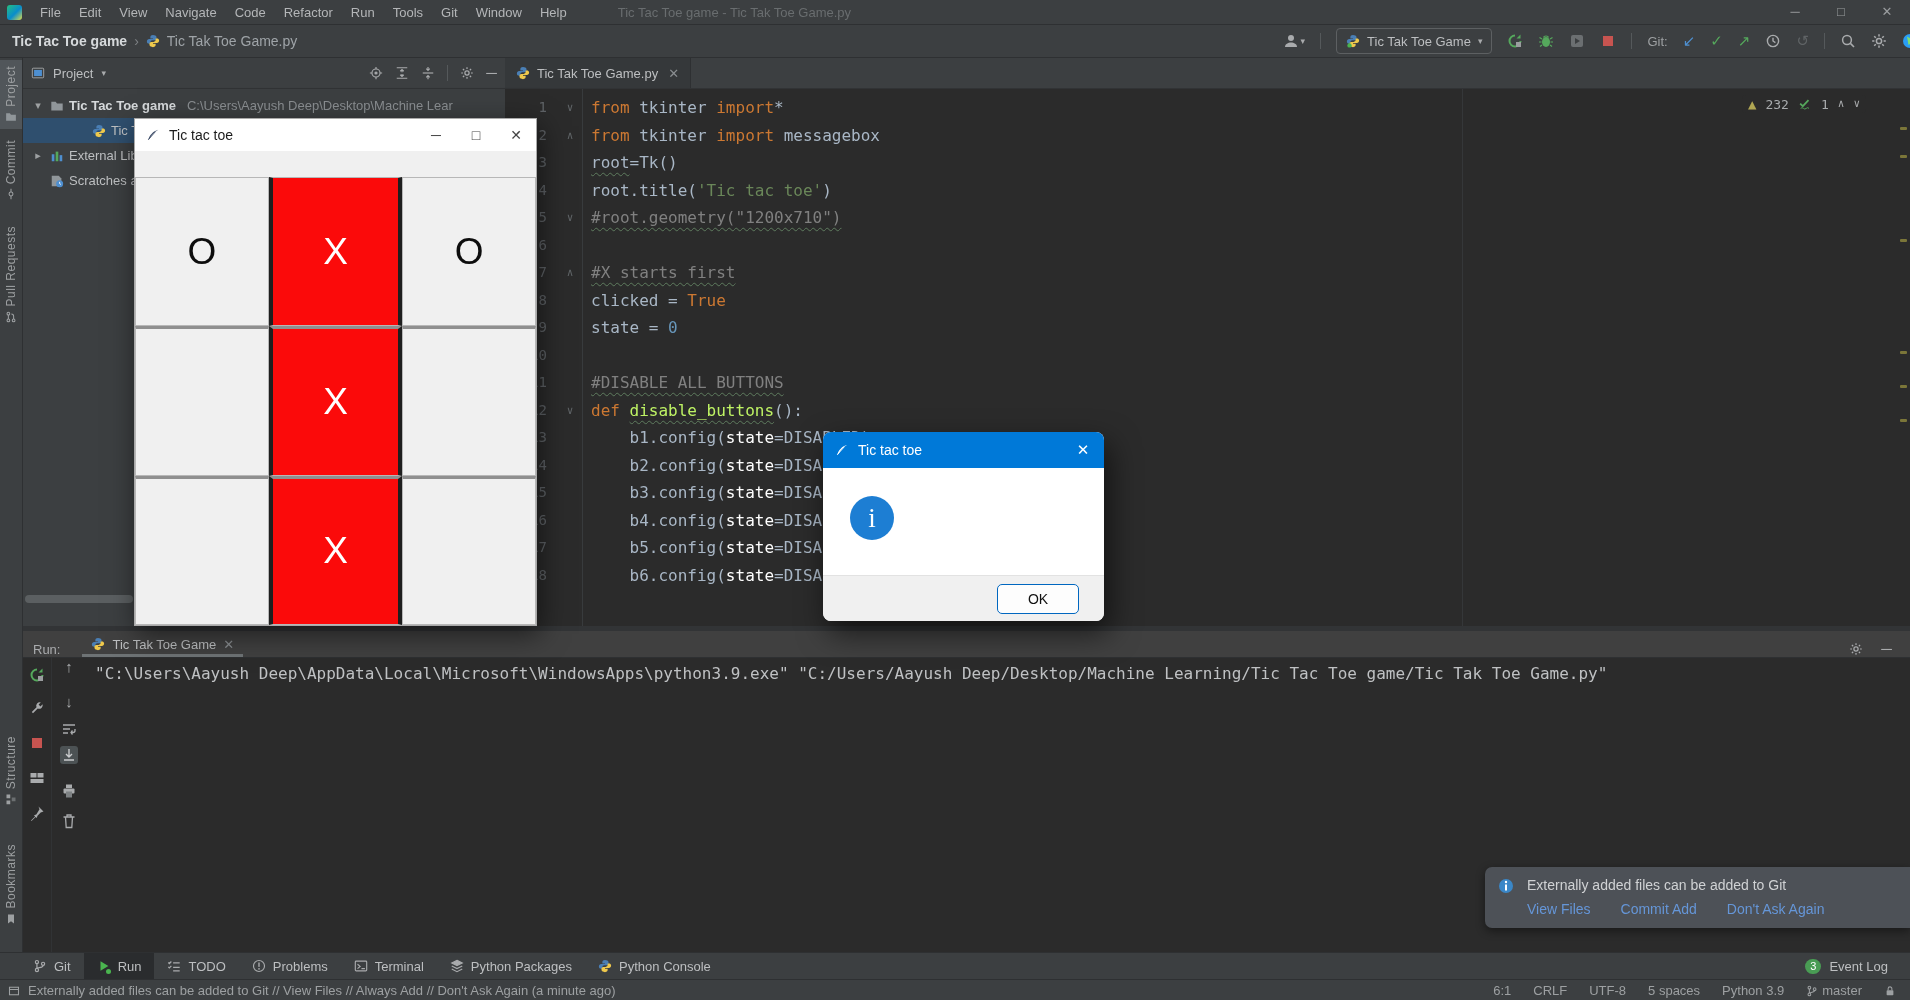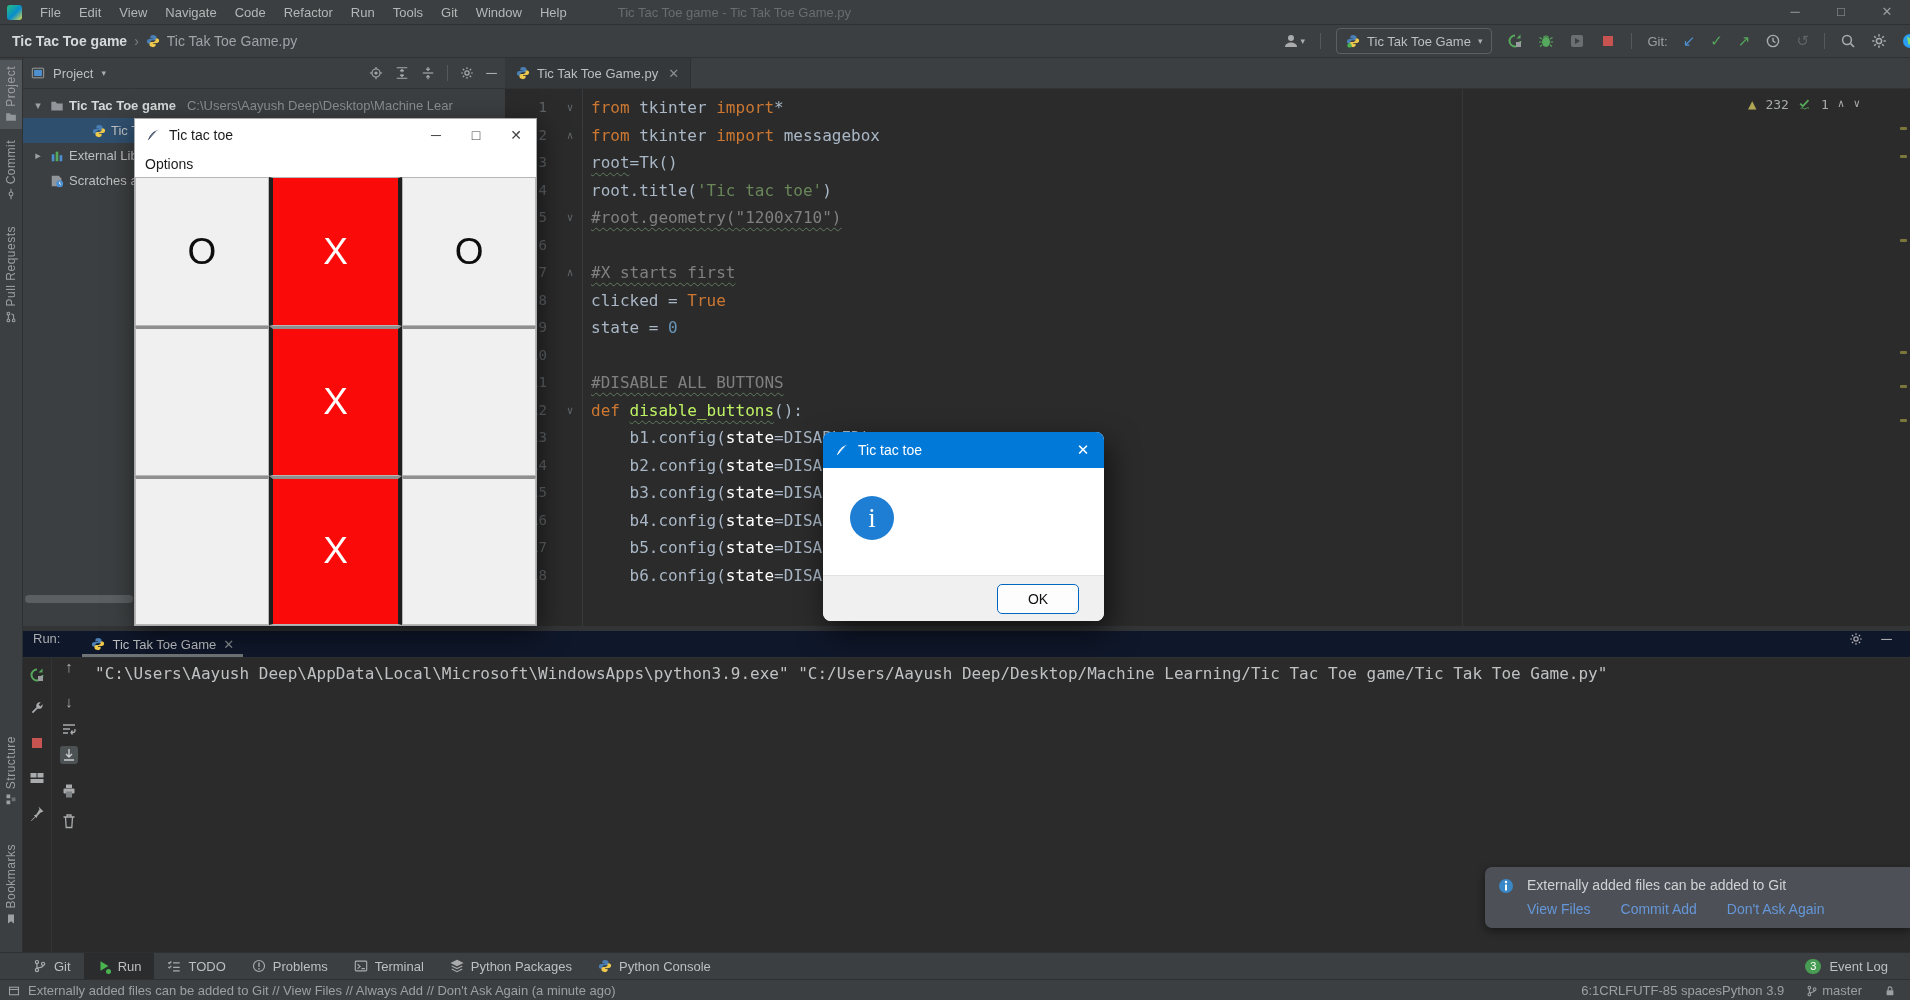--- a/index.html
+++ b/index.html
@@ -61,21 +61,21 @@
   .tk.pl{color:#a9b7c6}.tk.kw{color:#cc7832}.tk.str{color:#6a8759}.tk.com{color:#808080}
   .tk.num2{color:#6897bb}.tk.fn{color:#bef264}.tk.par{color:#ffffff}
   .tk.sq{text-decoration:underline wavy #5e7b5e 1px;text-underline-offset:4px}
   .inspect{position:absolute;right:44px;top:6px;display:flex;gap:9px;align-items:center;font-size:13px;color:#a8abad;background:#2b2b2b;padding:1px 6px;border-radius:4px}
   .warn-tri{color:#b0a653;font-size:14px}
   .etick{position:absolute;right:3px;width:7px;height:3px;background:#7b7639;border-radius:1px}
 
   
   .run-panel{position:absolute;left:23px;top:631px;right:0;height:321px;background:#2b2b2b;z-index:2}
   .splitter{position:absolute;left:0;top:626px;right:0;height:5px;background:#323436;z-index:2}
-  .run-header{height:26px;background:#0f172a;border-bottom:1px solid #2e3032;display:flex;align-items:flex-start;font-size:13px;color:#bdbfc1}
+  .run-header{height:26px;background:#404040;border-bottom:1px solid #2e3032;display:flex;align-items:flex-end;font-size:13px;color:#bdbfc1}
   .run-label{padding-left:10px;color:#a9abad}
   .rtab{display:flex;align-items:center;gap:7px;margin-left:22px;padding:0 9px;height:100%;box-shadow:inset 0 -3px 0 #6e7375}
   .rh-right{margin-left:auto;display:flex;align-items:center;gap:18px;padding-right:18px;color:#9da0a2}
   .run-toolbar{position:absolute;left:0;top:26px;width:28px;bottom:0;border-right:1px solid #313335}
   .rt-ic{position:absolute;left:6px}
   .console-gutter{position:absolute;left:34px;top:26px;width:28px;bottom:0;color:#9da0a2}
   .cg-ic{position:absolute;left:4px}
   .cg-hl{background:#4c5254;border-radius:3px;padding:1px;margin:-1px}
   .console{position:absolute;left:72px;top:33px;right:8px;font-family:"DejaVu Sans Mono",monospace;font-size:16px;color:#bfc1c3;white-space:pre;overflow:hidden}
 
@@ -620,21 +620,21 @@
     <span class="sb-msg">
       <span class="ic ic12">
           <svg viewBox="0 0 16 16" stroke="#9da0a2" fill="none" stroke-width="1.4">
             <rect x="2" y="3" width="12" height="10"></rect>
             <path d="M2 6h12"></path>
           </svg>
         </span>
       <span>Externally added files can be added to Git // View Files // Always Add // Don't Ask Again (a minute ago)</span>
     </span>
     <span class="sb-right">
-      <span style="display:flex;">
+      <span style="display:flex;gap:22px">
           <span>6:1</span>
           <span>CRLF</span>
           <span>UTF-8</span>
           <span>5 spaces</span>
           <span>Python 3.9</span>
         </span>
       <span class="sb-branch">
         <span class="ic ic12">
             <svg viewBox="0 0 16 16" stroke="#9da0a2" fill="none" stroke-width="1.4">
               <circle cx="4.5" cy="3.5" r="1.8"></circle>
@@ -661,23 +661,20 @@
             <path d="M2.5 13.5C4 8.5 8 3.5 14 2c-4 2.2-7.5 6-10 10.5z" fill="currentColor"></path>
             <path d="M2.5 13.5L10.5 4.5" stroke="currentColor" stroke-width="1"></path>
           </svg>
         </span>
       <span class="gw-title">Tic tac toe</span>
       <span class="gw-ctrls">
         <span class="gw-ctrl">─</span>
         <span class="gw-ctrl">□</span>
         <span class="gw-ctrl">✕</span>
       </span>
-    </div>
-    <div class="gw-menubar">
-      <span>Options</span>
     </div>
     <div class="gw-grid">
         <div class="gcell">O</div>
         <div class="gcell win">X</div>
         <div class="gcell">O</div>
         <div class="gcell"></div>
         <div class="gcell win">X</div>
         <div class="gcell"></div>
         <div class="gcell"></div>
         <div class="gcell win">X</div>

